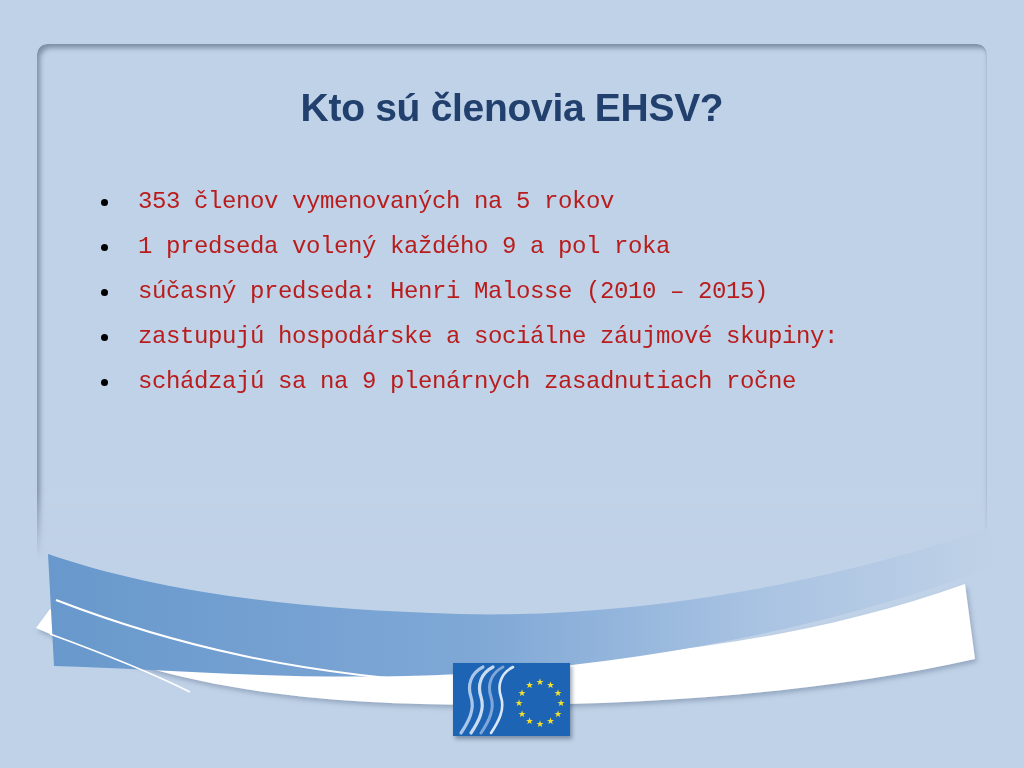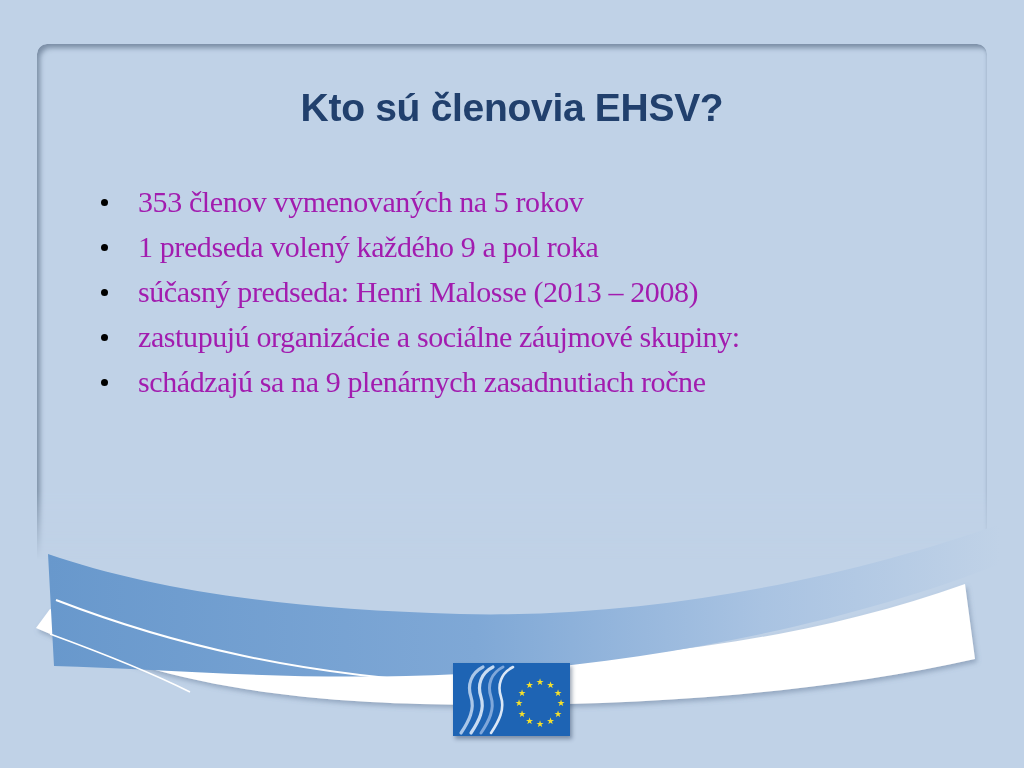--- a/index.html
+++ b/index.html
@@ -52,24 +52,24 @@
       left: 96px;
       top: 182px;
       width: 900px;
       margin: 0;
       padding: 0;
       list-style: none;
     }
     .bullet {
       position: relative;
       padding-left: 42px;
-      font-family: Liberation Serif, serif;
-      font-size: 30px;
+      font-family: Liberation Mono, monospace;
+      font-size: 24px;
       line-height: 31px;
-      color: #a21caf;
+      color: #b91c1c;
       margin-bottom: 14px;
       letter-spacing: -0.4px;
     }
     .bullet .dot {
       position: absolute;
       left: 5px;
       top: 13px;
       width: 7px;
       height: 7px;
       border-radius: 50%;
@@ -137,25 +137,25 @@
     <li class="bullet">
       <span class="dot"></span>
       <span class="line">353 členov vymenovaných na 5 rokov</span>
     </li>
     <li class="bullet">
       <span class="dot"></span>
       <span class="line">1 predseda volený každého 9 a pol roka</span>
     </li>
     <li class="bullet">
       <span class="dot"></span>
-      <span class="line">súčasný predseda: Henri Malosse (2013 – 2008)</span>
+      <span class="line">súčasný predseda: Henri Malosse (2010 – 2015)</span>
     </li>
     <li class="bullet">
       <span class="dot"></span>
-      <span class="line">zastupujú organizácie a sociálne záujmové skupiny:</span>
+      <span class="line">zastupujú hospodárske a sociálne záujmové skupiny:</span>
     </li>
     <li class="bullet">
       <span class="dot"></span>
       <span class="line">schádzajú sa na 9 plenárnych zasadnutiach ročne</span>
     </li>
   </ul>
 
   <svg class="logo" viewBox="0 0 117 73" xmlns="http://www.w3.org/2000/svg">
     <rect x="0" y="0" width="117" height="73" fill="#1e64b4"></rect>
 

